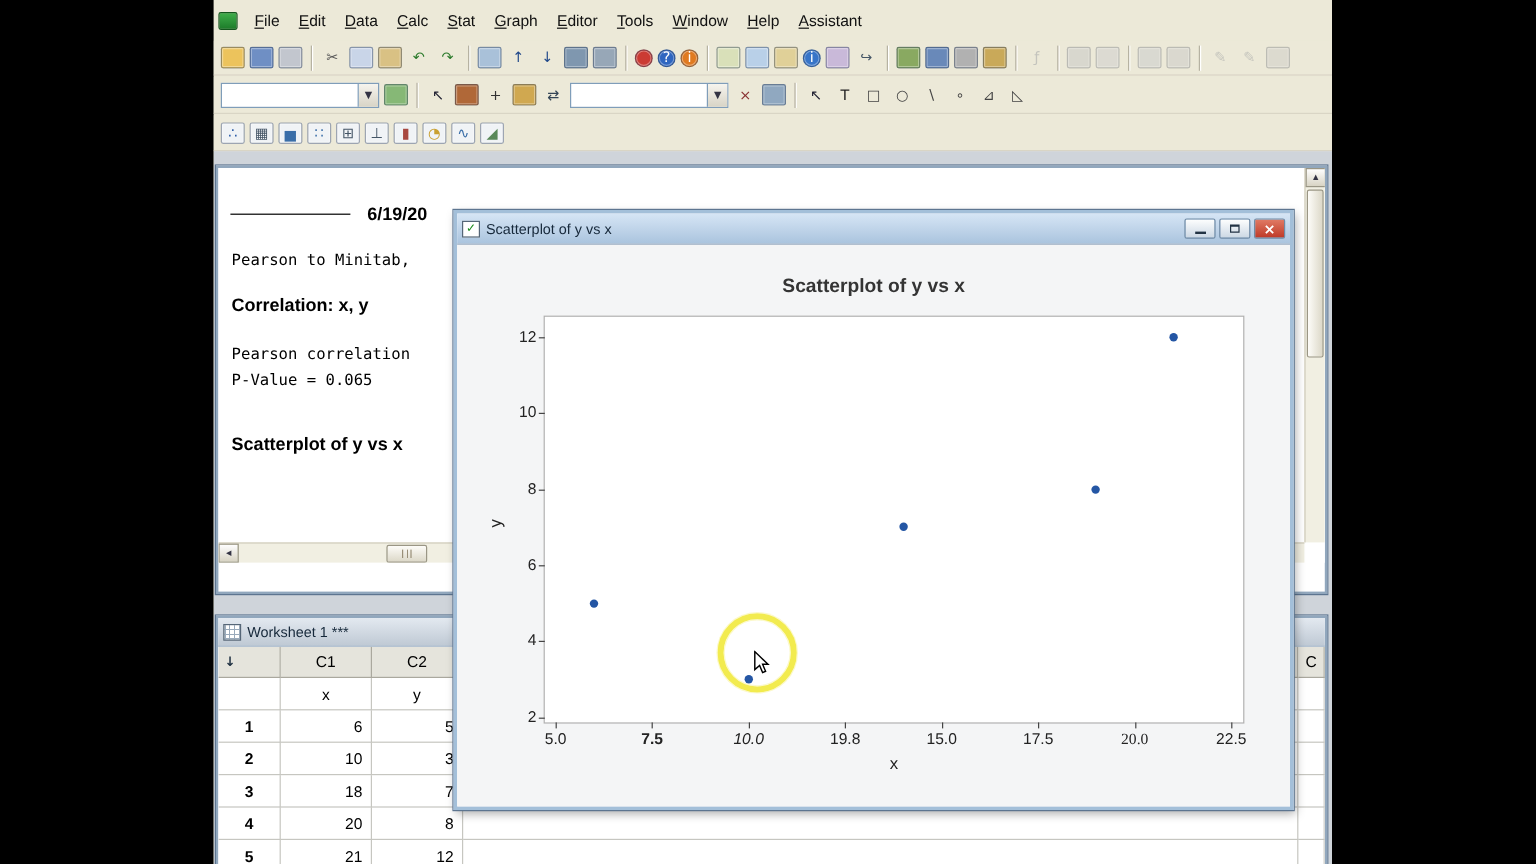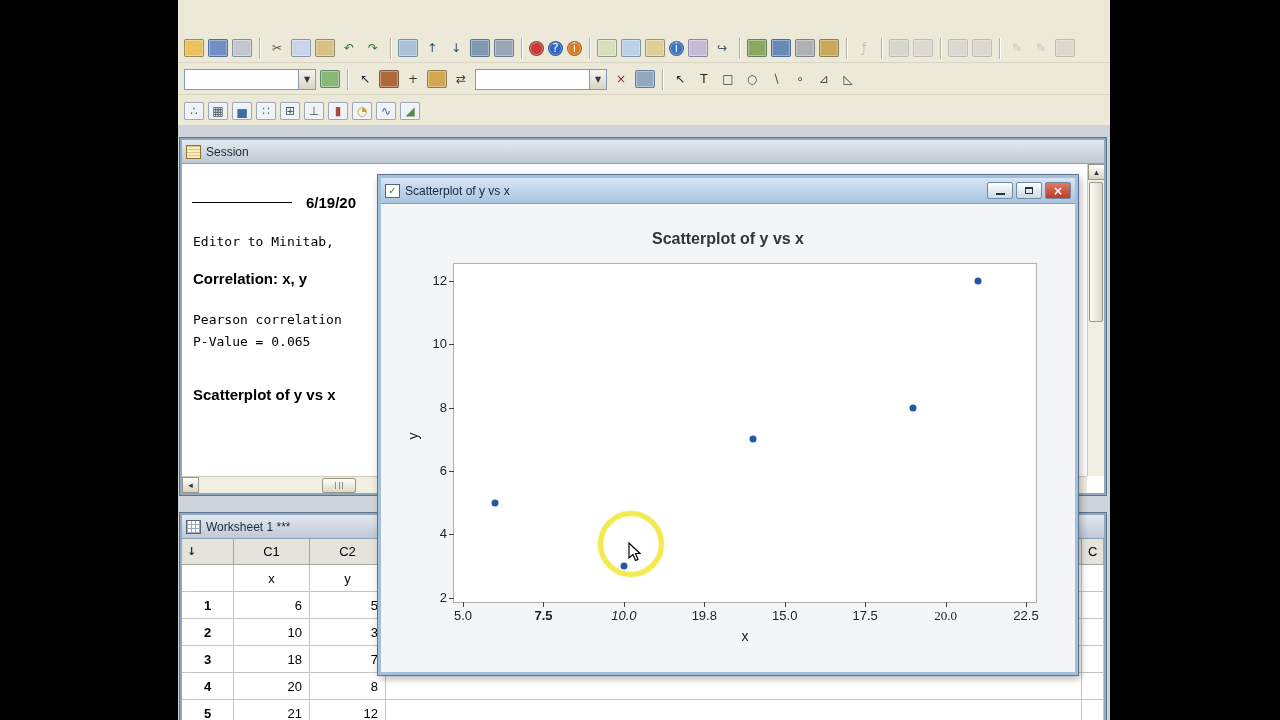--- a/index.html
+++ b/index.html
@@ -115,20 +115,36 @@
 
   
   #cursor{position:absolute;left:628px;top:542px;z-index:50}
 </style>
 </head>
 <body>
 
 <div id="desktop">
   <div id="app">
 
+    <div class="menubar">
+      <span class="menu-logo"></span>
+      <span id="menu-items">
+          <span class="menu-item">File</span>
+          <span class="menu-item">Edit</span>
+          <span class="menu-item">Data</span>
+          <span class="menu-item">Calc</span>
+          <span class="menu-item">Stat</span>
+          <span class="menu-item">Graph</span>
+          <span class="menu-item">Editor</span>
+          <span class="menu-item">Tools</span>
+          <span class="menu-item">Window</span>
+          <span class="menu-item">Help</span>
+          <span class="menu-item">Assistant</span>
+        </span>
+    </div>
 
     <div class="toolbar tb1" id="tb-main">
         <span class="tb-icon blk" title="open-project" style="background: rgb(236, 195, 92);"></span>
         <span class="tb-icon blk" title="save-project" style="background: rgb(111, 143, 196);"></span>
         <span class="tb-icon blk" title="print" style="background: rgb(194, 198, 206);"></span>
         <span class="tb-sep"></span>
         <span class="tb-icon" title="cut" style="color: rgb(85, 85, 85);">✂</span>
         <span class="tb-icon blk" title="copy" style="background: rgb(201, 213, 232);"></span>
         <span class="tb-icon blk" title="paste" style="background: rgb(217, 193, 132);"></span>
         <span class="tb-icon" title="undo" style="color: rgb(42, 122, 42);">↶</span>
@@ -209,30 +225,26 @@
         <span class="tb-icon blk" title="interval-plot" style="background: rgb(240, 243, 246); color: rgb(68, 85, 102);">⊥</span>
         <span class="tb-icon blk" title="bar-chart" style="background: rgb(240, 243, 246); color: rgb(168, 72, 64);">▮</span>
         <span class="tb-icon blk" title="pie-chart" style="background: rgb(240, 243, 246); color: rgb(201, 160, 48);">◔</span>
         <span class="tb-icon blk" title="time-series-plot" style="background: rgb(240, 243, 246); color: rgb(58, 110, 168);">∿</span>
         <span class="tb-icon blk" title="area-graph" style="background: rgb(240, 243, 246); color: rgb(88, 136, 88);">◢</span>
       </div>
 
     <div id="mdi"></div>
 
     <div class="win" id="session-win">
-      <div class="titlebar">
-        <span class="ticon session-ticon"></span>
-        <span class="ttext">Session</span>
-      </div>
       <div class="session-body">
         <div class="sess-date">
           <span class="rule"></span>
           <span>6/19/20</span>
         </div>
-        <div class="mono l1">Editor to Minitab,</div>
+        <div class="mono l1">Pearson to Minitab,</div>
         <div class="shead l2">Correlation: x, y</div>
         <div class="mono l3">Pearson correlation</div>
         <div class="mono l4">P-Value = 0.065</div>
         <div class="shead l5">Scatterplot of y vs x</div>
         <div class="hscroll">
           <span class="sbtn">◂</span>
           <span class="hthumb">
               <i></i>
             </span>
         </div>

